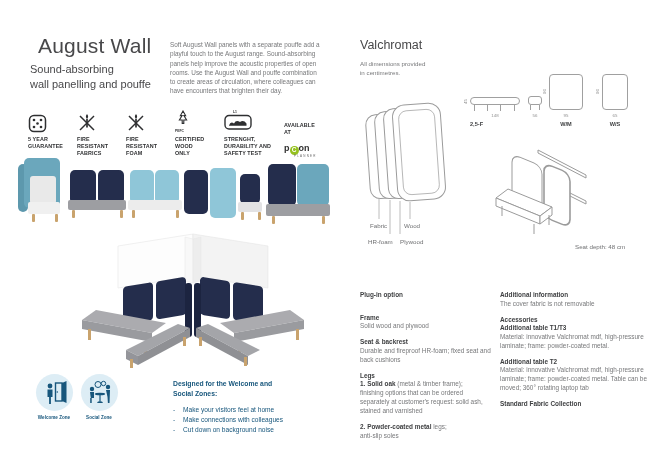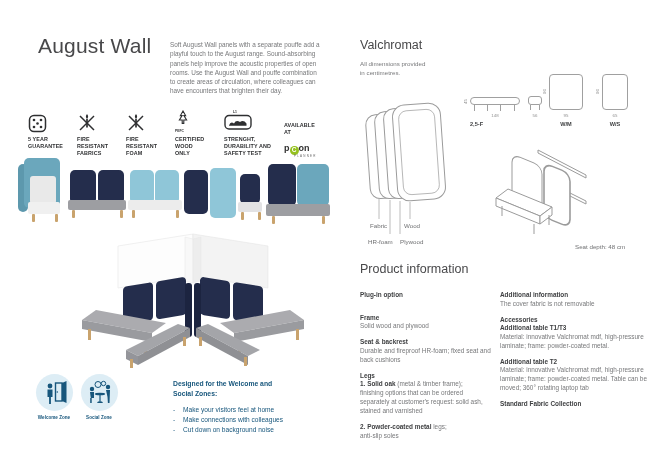--- a/index.html
+++ b/index.html
@@ -54,20 +54,22 @@
                   white-space:pre-line; margin-bottom:6px; }
   .bullet { display:flex; font-size:6.6px; color:#17567c; line-height:1.55; }
   .bullet .dash { width:10px; flex:none; }
 </style>
 </head>
 <body>
 
 <div class="page">
 
   <div class="abs h1" style="left:30px; top:34px;margin-left:8px;">August Wall</div>
+  <div class="abs sub" style="left:30px; top:62px;">Sound-absorbing
+wall panelling and pouffe</div>
   <div class="abs intro" style="left:170px; top:40px; width:152px;">Soft August Wall panels with a separate pouffe add a playful touch to the August range. Sound-absorbing panels help improve the acoustic properties of open rooms. Use the August Wall and pouffe combination to create areas of circulation, where colleagues can have encounters that brighten their day.</div>
 
   <div class="badge" style="left:28px;">
     <div class="badge-icon">
       <svg width="19" height="19" viewBox="0 0 19 19">
           <rect x="1.5" y="1.5" width="16" height="16" rx="4.5" fill="none" stroke="#2e2f31" stroke-width="1.5"></rect>
           <g fill="#2e2f31">
             <circle cx="6" cy="6" r="1.3"></circle>
             <circle cx="13" cy="6" r="1.3"></circle>
             <circle cx="9.5" cy="9.5" r="1.3"></circle>
@@ -319,21 +321,20 @@
       <polygon points="4,60 48,78 60,69 16,51"></polygon>
       <polygon points="4,60 48,78 48,86 4,68"></polygon>
       <polygon points="48,78 60,69 60,77 48,86"></polygon>
       <line x1="10" y1="68" x2="10" y2="78"></line>
       <line x1="42" y1="86" x2="42" y2="96"></line>
       <line x1="57" y1="77" x2="57" y2="87"></line>
     </g>
   </svg>
   <div class="abs caption" style="left:575px; top:243px;">Seat depth: 48 cm</div>
 
-  <div class="abs h2" style="left:360px; top:262px;">Product information</div>
 
   <div class="abs" style="left:360px; top:291px; width:134px;">
     <p class="pi-title" style="margin-bottom:14px;">Plug-in option</p>
     <p class="pi-title">Frame</p>
     <p class="pi-body">Solid wood and plywood</p>
     <p class="pi-title">Seat &amp; backrest</p>
     <p class="pi-body">Durable and fireproof HR-foam; fixed seat and back cushions</p>
     <p class="pi-title">Legs</p>
     <p class="pi-body" style="margin-bottom:0;"><span class="b"><span>1.</span> <span>Solid oak</span></span> <span>(metal &amp; timber frame);</span></p>
     <p class="pi-body">finishing options that can be ordered separately at customer's request: solid ash, stained and varnished</p>

